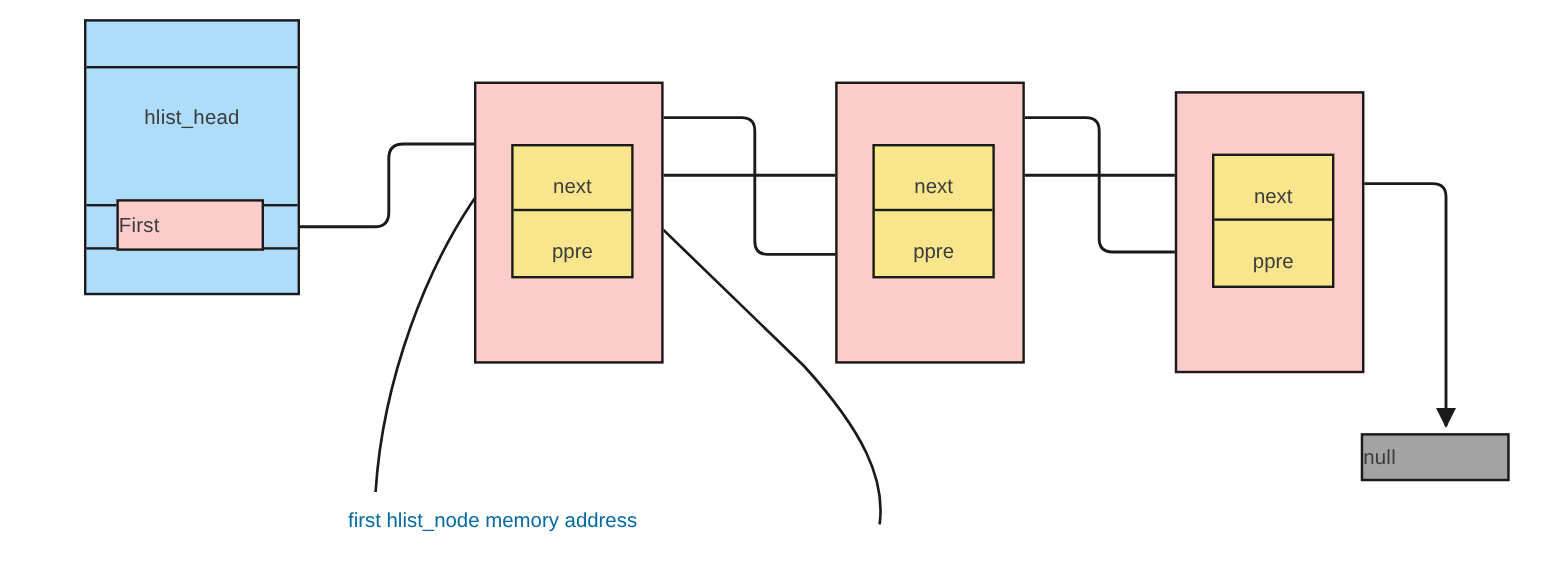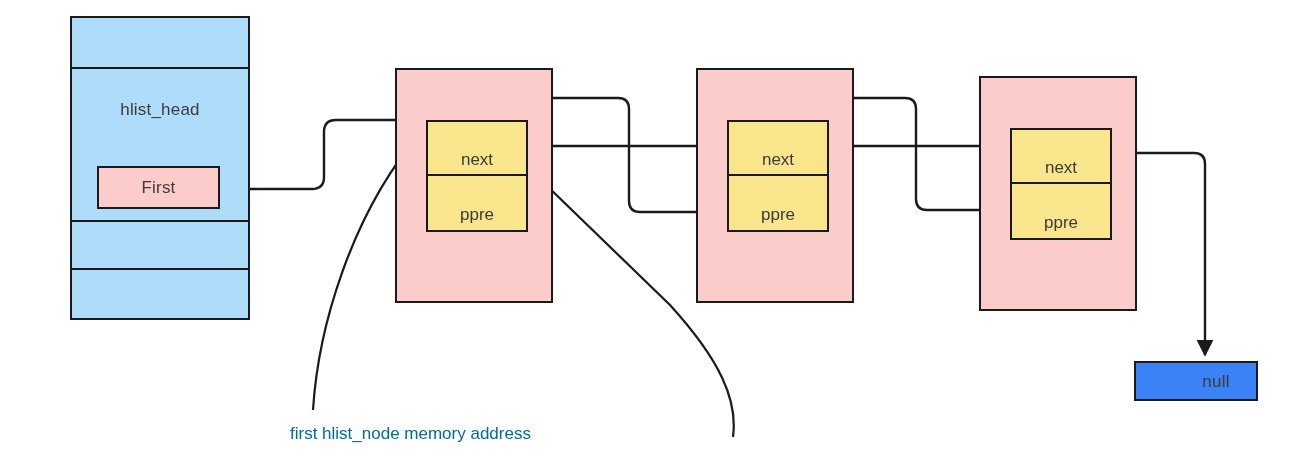--- a/index.html
+++ b/index.html
@@ -24,21 +24,20 @@
     width: 1299px;
     height: 473px;
     pointer-events: none;
   }
   .box {
     position: absolute;
     box-sizing: border-box;
     border: 2.5px solid #1a1a1a;
     display: flex;
     align-items: center;
-    justify-content: center;
     color: #3b3b3b;
     font-size: 17px;
     line-height: 1;
     letter-spacing: 0.2px;
   }
   .head-shell {
     background: #aedcfb;
     flex-direction: column;
     justify-content: flex-start;
     padding: 0;
@@ -64,36 +63,35 @@
     position: absolute;
     box-sizing: border-box;
     border: 2.5px solid #1a1a1a;
     background: #f8e58c;
     display: flex;
     flex-direction: column;
   }
   .field {
     flex: 1 1 50%;
     display: flex;
-    align-items: center;
+    align-items: flex-start;
     justify-content: center;
     color: #3b3b3b;
     font-size: 17px;
     box-sizing: border-box;
     margin-top: 24px;
   }
   .field.top {
     border-bottom: 2.5px solid #1a1a1a;
   }
   .first-box {
     background: #fccccb;
   }
   .null-box {
-    background: #3b82f6;
-    padding-left: 40px;
+    background: #a3a3a3;
   }
   .caption {
     position: absolute;
     color: #0369a1;
     font-size: 17px;
     white-space: nowrap;
   }
 </style>
 </head>
 <body>
@@ -120,21 +118,21 @@
 
     <path d="M 790 120 V 108 Q 790 98 800 98 H 905 Q 916 98 916 109 V 199 Q 916 210 927 210 H 1006" fill="none" stroke="#1a1a1a" stroke-width="2.4" marker-end="url(#arrowOpen)"></path>
 
     <path d="M 1112 153 H 1194 Q 1205 153 1205 164 V 355" fill="none" stroke="#1a1a1a" stroke-width="2.4" marker-end="url(#arrow)"></path>
 
     <path d="M 313 410 C 318 330 350 215 421 132" fill="none" stroke="#1a1a1a" stroke-width="2.2" marker-end="url(#arrow)"></path>
 
     <path d="M 733 437 C 738 400 720 360 670 305 L 512 152" fill="none" stroke="#1a1a1a" stroke-width="2.2" marker-end="url(#arrow)"></path>
   </svg>
 
-  <div class="box head-shell" style="left:70px; top:16px; width:180px; height:304px;">
+  <div class="box head-shell" style="left:70px; top:16px; width:180px; height:230px;">
     <div class="head-seg" style="height:53px;"></div>
     <div class="head-seg" style="height:160px;">
       <div class="head-label" style="top:32px;">hlist_head</div>
     </div>
     <div class="head-seg" style="height:50px;"></div>
     <div class="head-seg" style="height:50px;"></div>
   </div>
 
   <div class="box first-box" style="left:97px; top:166px; width:123px; height:43px;">
     <span>First</span>

